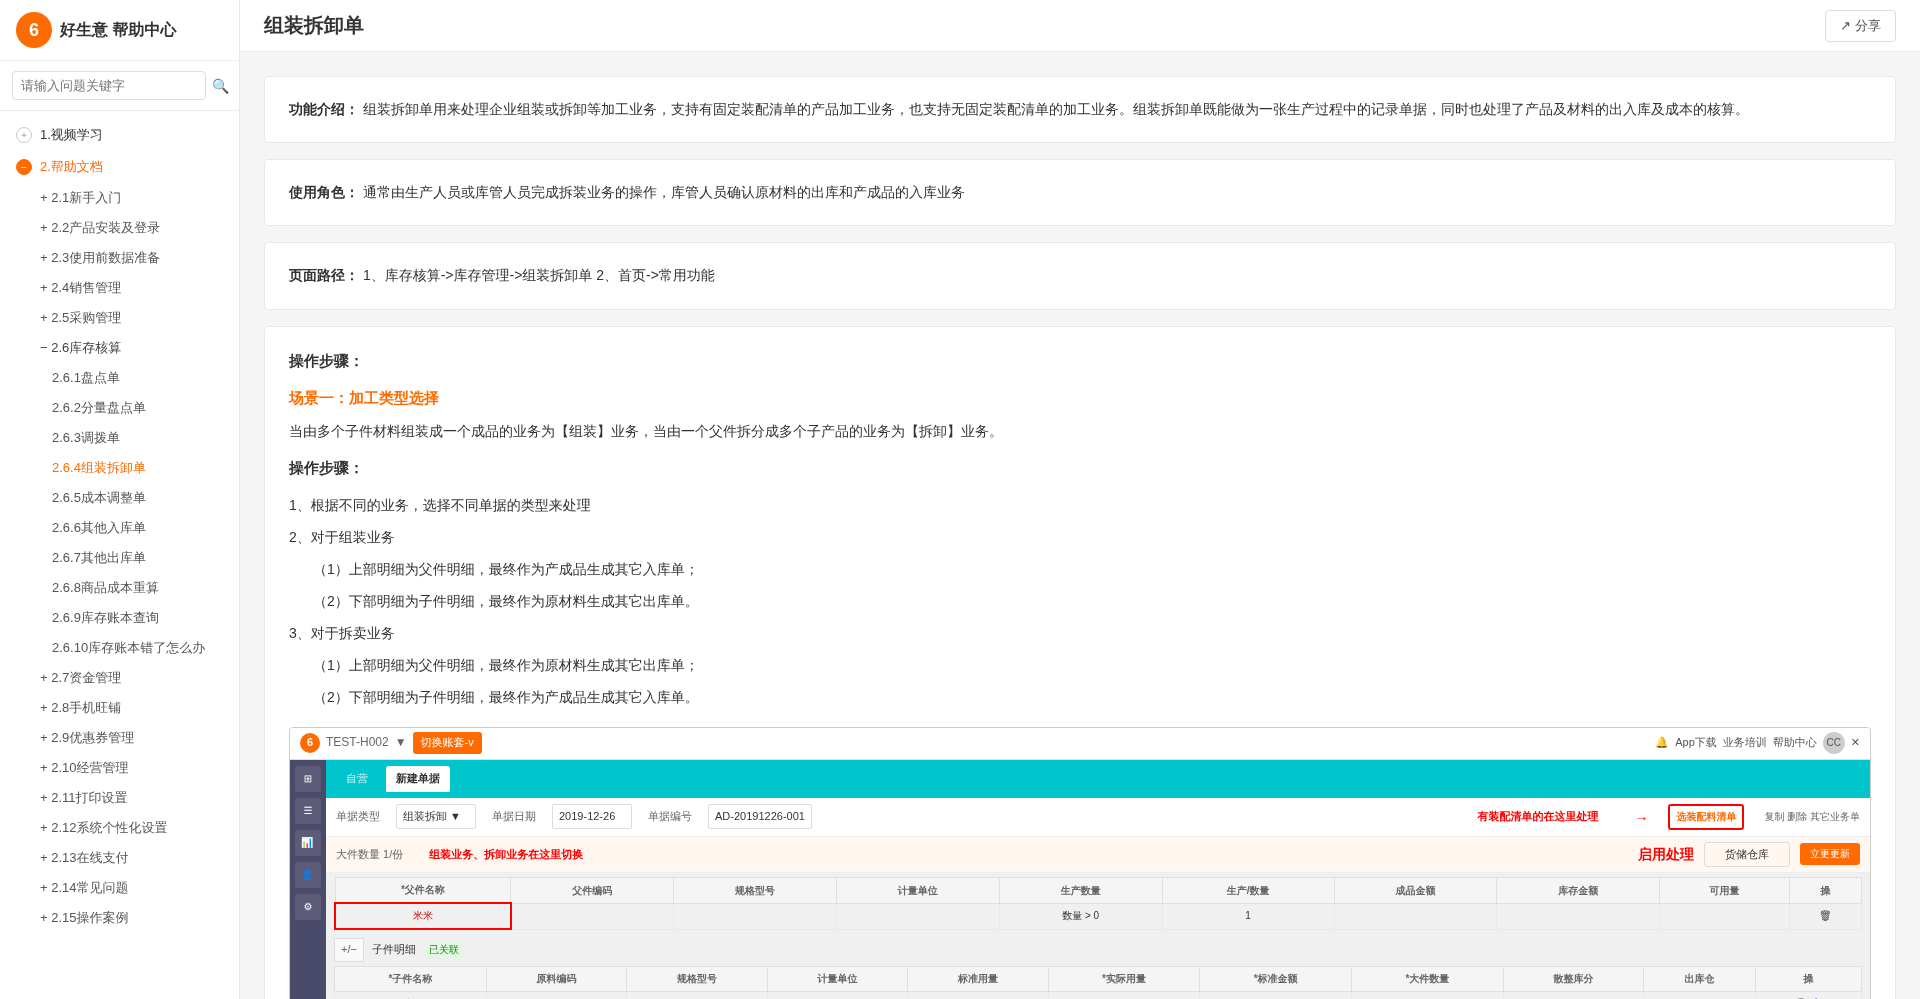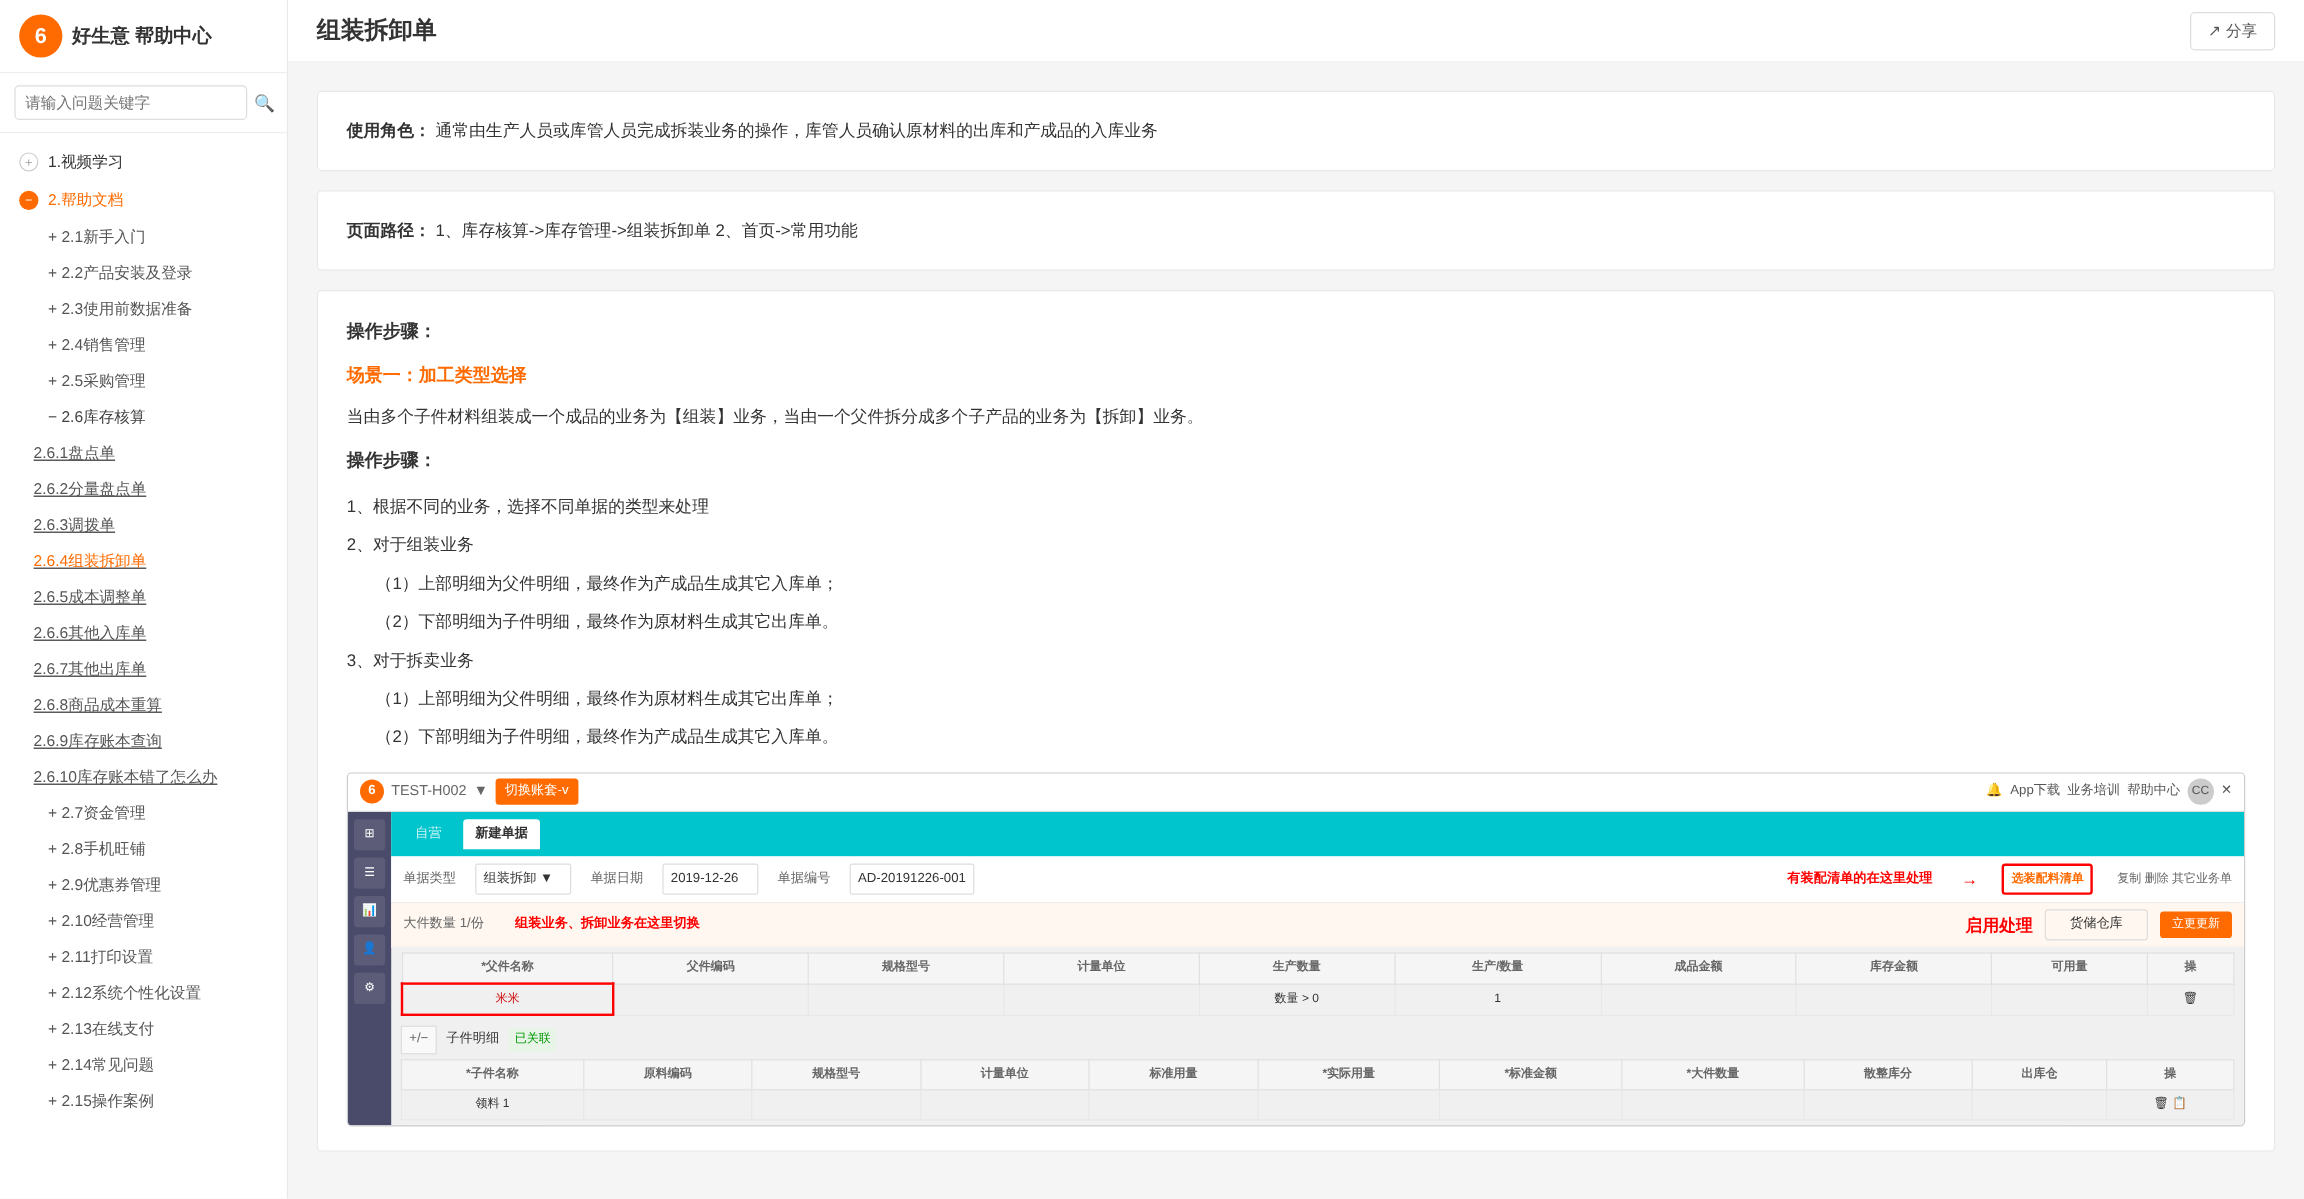--- a/index.html
+++ b/index.html
@@ -308,21 +308,21 @@
     <div class="nav-sub-item">
       <span>+ 2.4销售管理</span>
     </div>
     <div class="nav-sub-item">
       <span>+ 2.5采购管理</span>
     </div>
     <div class="nav-sub-item active" style="color:#404040;">
       <span>− 2.6库存核算</span>
     </div>
 
-    <div style="padding-left: 28px; text-decoration: underline;">
+    <div style="padding-left: 52px;">
       <div class="nav-sub-item" style="padding-left:0">2.6.1盘点单</div>
       <div class="nav-sub-item" style="padding-left:0">2.6.2分量盘点单</div>
       <div class="nav-sub-item" style="padding-left:0">2.6.3调拨单</div>
       <div class="nav-sub-item active" style="padding-left:0;color:#ff6b00;">2.6.4组装拆卸单</div>
       <div class="nav-sub-item" style="padding-left:0">2.6.5成本调整单</div>
       <div class="nav-sub-item" style="padding-left:0">2.6.6其他入库单</div>
       <div class="nav-sub-item" style="padding-left:0">2.6.7其他出库单</div>
       <div class="nav-sub-item" style="padding-left:0">2.6.8商品成本重算</div>
       <div class="nav-sub-item" style="padding-left:0">2.6.9库存账本查询</div>
       <div class="nav-sub-item" style="padding-left:0">2.6.10库存账本错了怎么办</div>
@@ -344,20 +344,24 @@
   <div id="topbar">
     <h1 class="page-title">组装拆卸单</h1>
     <button class="share-btn">
       <span>↗</span>
       <span>分享</span>
     </button>
   </div>
 
   <div id="content">
 
+    <div class="content-card">
+      <span class="label">功能介绍：</span>
+      <span>组装拆卸单用来处理企业组装或拆卸等加工业务，支持有固定装配清单的产品加工业务，也支持无固定装配清单的加工业务。组装拆卸单既能做为一张生产过程中的记录单据，同时也处理了产品及材料的出入库及成本的核算。</span>
+    </div>
 
     <div class="content-card">
       <span class="label">使用角色：</span>
       <span>通常由生产人员或库管人员完成拆装业务的操作，库管人员确认原材料的出库和产成品的入库业务</span>
     </div>
 
     <div class="content-card">
       <span class="label">页面路径：</span>
       <span>1、库存核算-&gt;库存管理-&gt;组装拆卸单  2、首页-&gt;常用功能</span>
     </div>
@@ -418,21 +422,21 @@
 
             <div class="ss-form-fields">
               <span class="ss-field-label">单据类型</span>
               <span class="ss-field-value">组装拆卸 ▼</span>
               <span class="ss-field-label">单据日期</span>
               <span class="ss-field-value">2019-12-26</span>
               <span class="ss-field-label">单据编号</span>
               <span class="ss-field-value">AD-20191226-001</span>
 
               <span style="flex:1;"></span>
-              <span style="color:red;font-size:11px;font-weight:bold;margin-right:8px;">有装配清单的在这里处理</span>
+              <span style="color:red;font-size:11px;font-weight:bold;margin-right:20px;">有装配清单的在这里处理</span>
               <span style="color:red;font-size:14px;">→</span>
               <span style="border:2px solid red;border-radius:3px;padding:2px 6px;font-size:10px;color:#ff6b00;font-weight:bold;margin-left:4px;">选装配料清单</span>
               <span style="font-size:10px;color:#666;margin-left:4px;">复制 删除 其它业务单</span>
             </div>
 
             <div style="background:#fff7f0;padding:5px 10px;display:flex;align-items:center;gap:10px;font-size:11px;border-bottom:1px solid #eee;">
               <span style="color:#666;">大件数量 1/份</span>
               <span style="color:red;font-size:11px;font-weight:bold;margin-left:16px;">组装业务、拆卸业务在这里切换</span>
               <span style="flex:1;"></span>
               <span style="color:red;font-size:14px;font-weight:bold;">启用处理</span>

